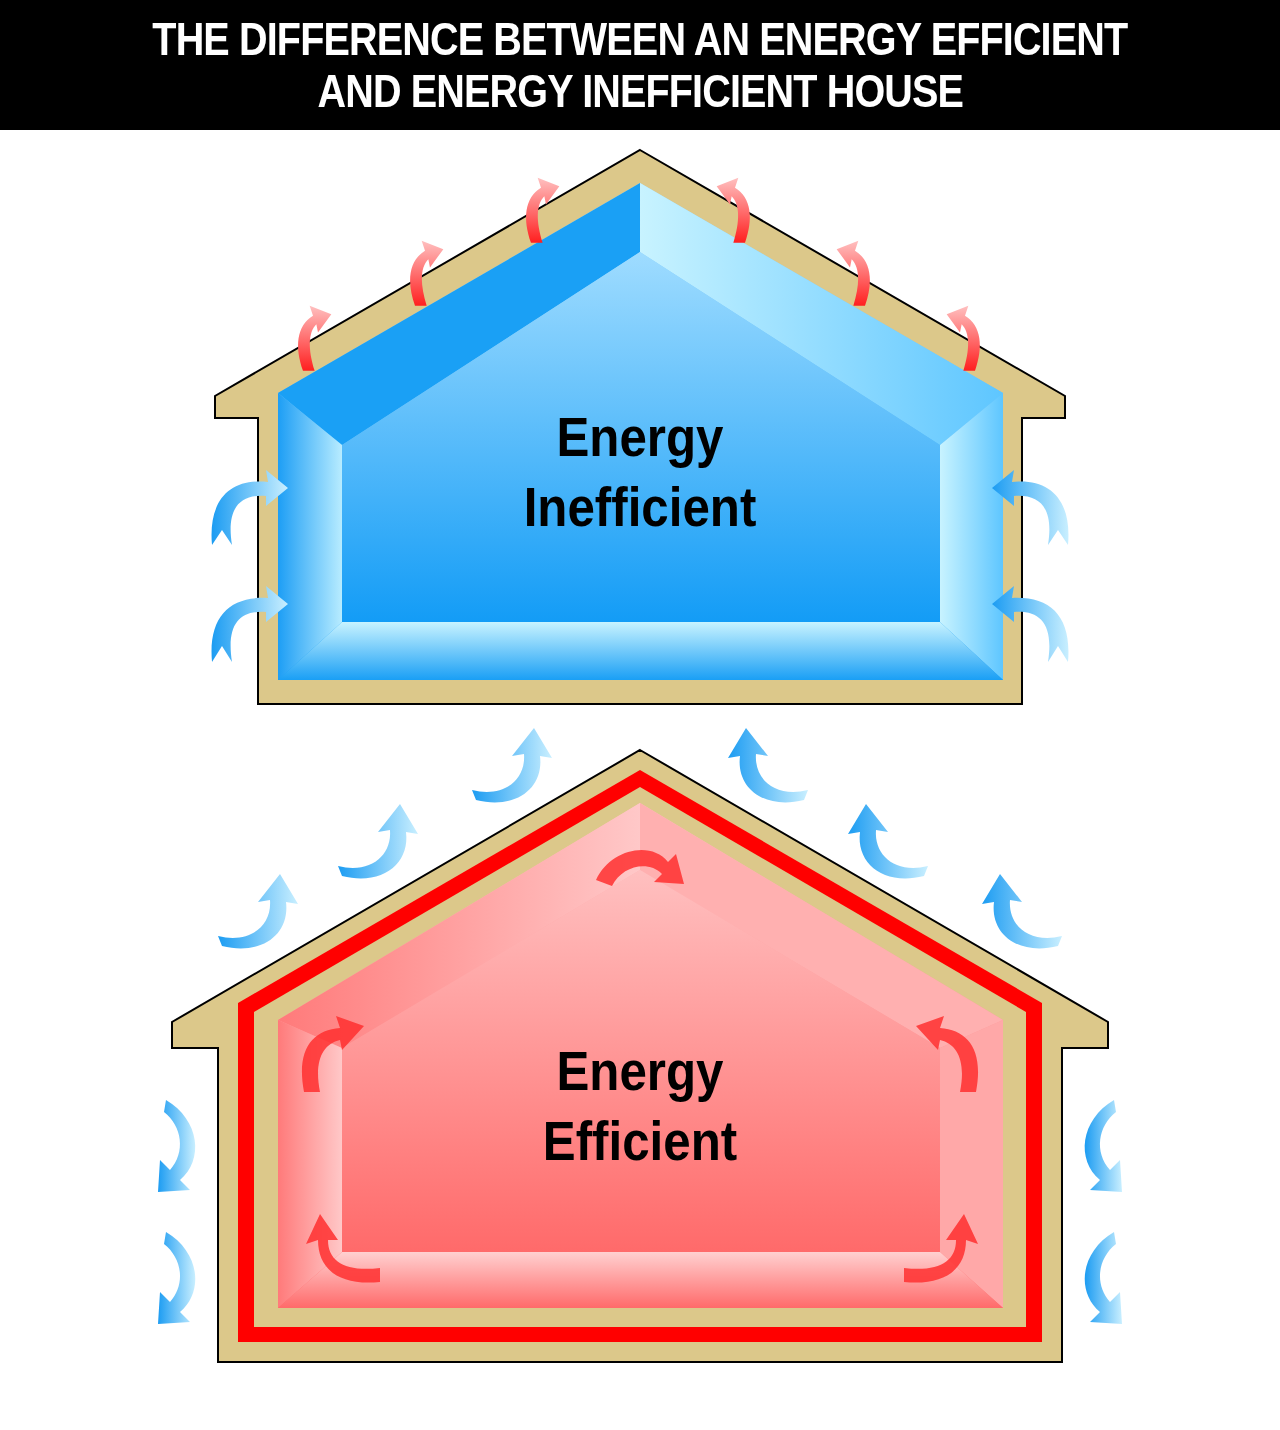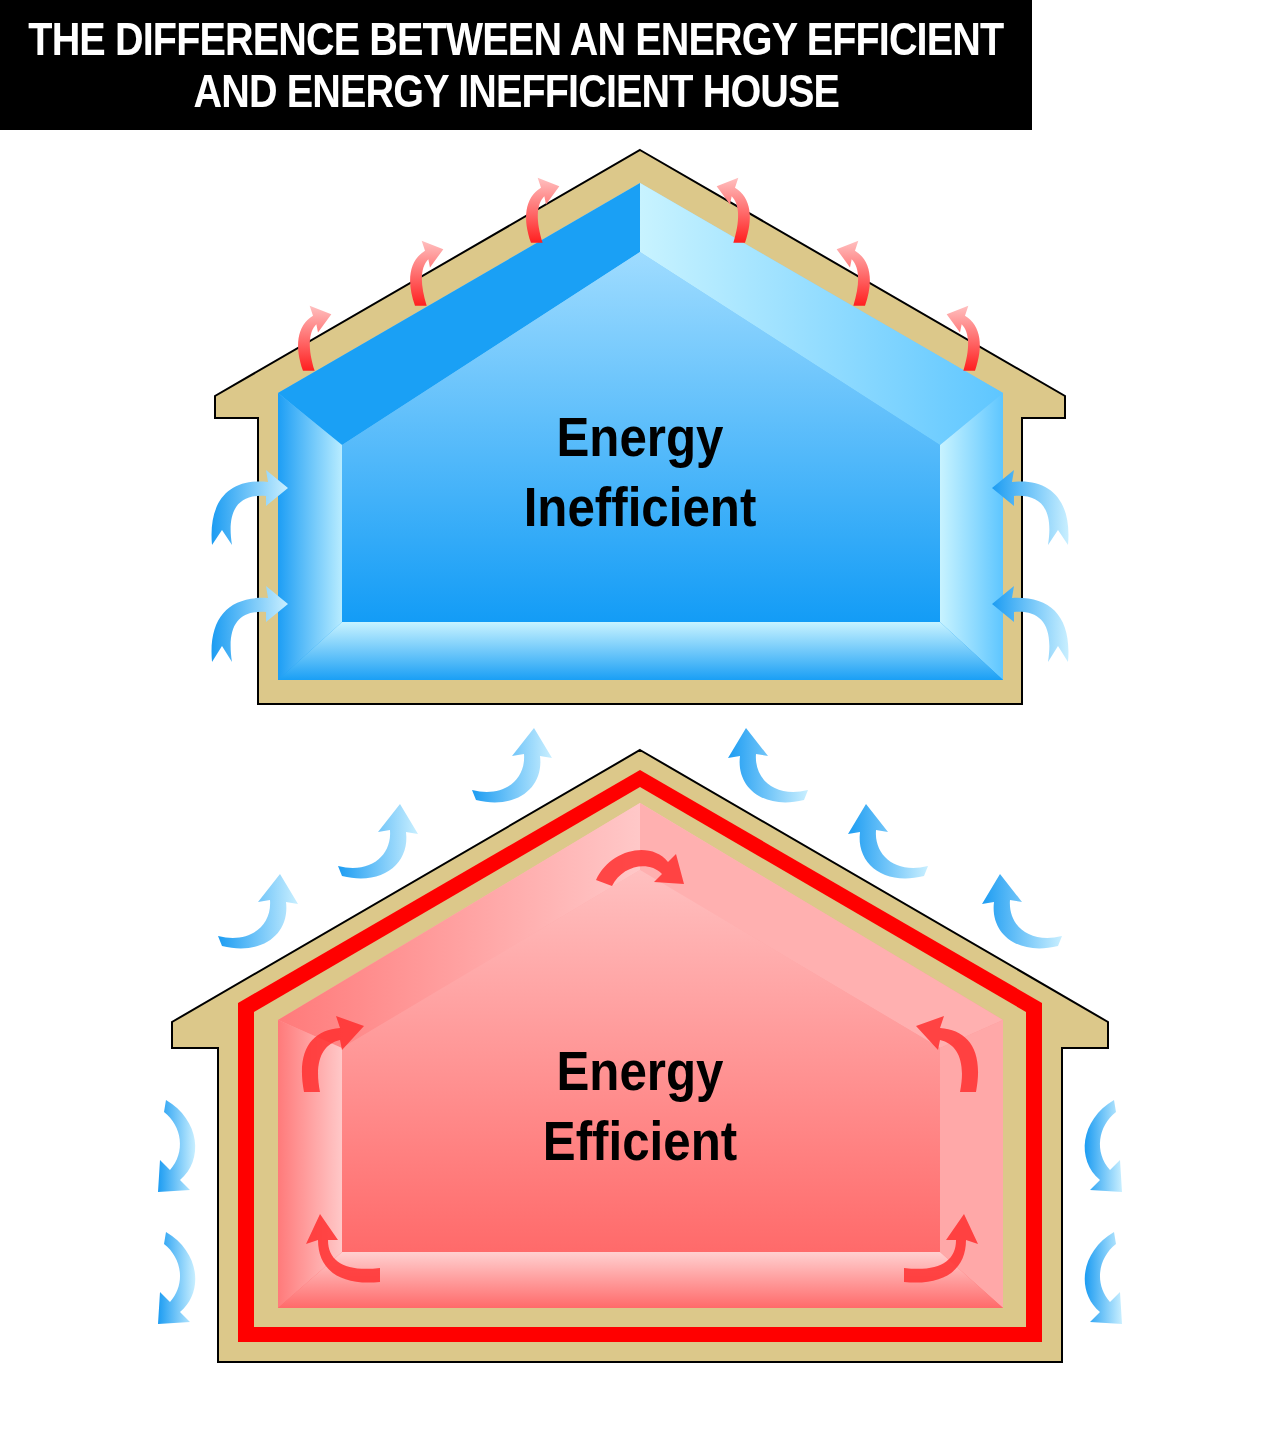--- a/index.html
+++ b/index.html
@@ -1,18 +1,18 @@
 <!DOCTYPE html>
 <html><head>
 <meta charset="utf-8">
 <style>
   html, body { margin: 0; padding: 0; }
   body { width: 1280px; height: 1430px; background: #ffffff; position: relative; overflow: hidden;
          font-family: "Liberation Sans", sans-serif; }
-  .title-bar { position: absolute; left: 0; top: 0; width: 1032px; height: 130px; background: #000;
+  .title-bar { position: absolute; left: 0; top: 0; width: 1280px; height: 130px; background: #000;
                display: flex; flex-direction: column; align-items: center; justify-content: center; }
   .title-line { color: #fff; font-family: "Liberation Sans", sans-serif; font-weight: bold;
                 font-size: 46px; line-height: 52px; letter-spacing: -1px; transform: scaleX(0.86); white-space: nowrap; }
   svg.diagram { position: absolute; left: 0; top: 130px; }
   .house-label { position: absolute; text-align: center; font-family: "Liberation Sans", sans-serif;
                  font-weight: bold; color: #000; font-size: 56px; line-height: 70px; transform: scaleX(0.88); }
 </style>
 </head>
 <body>
 

